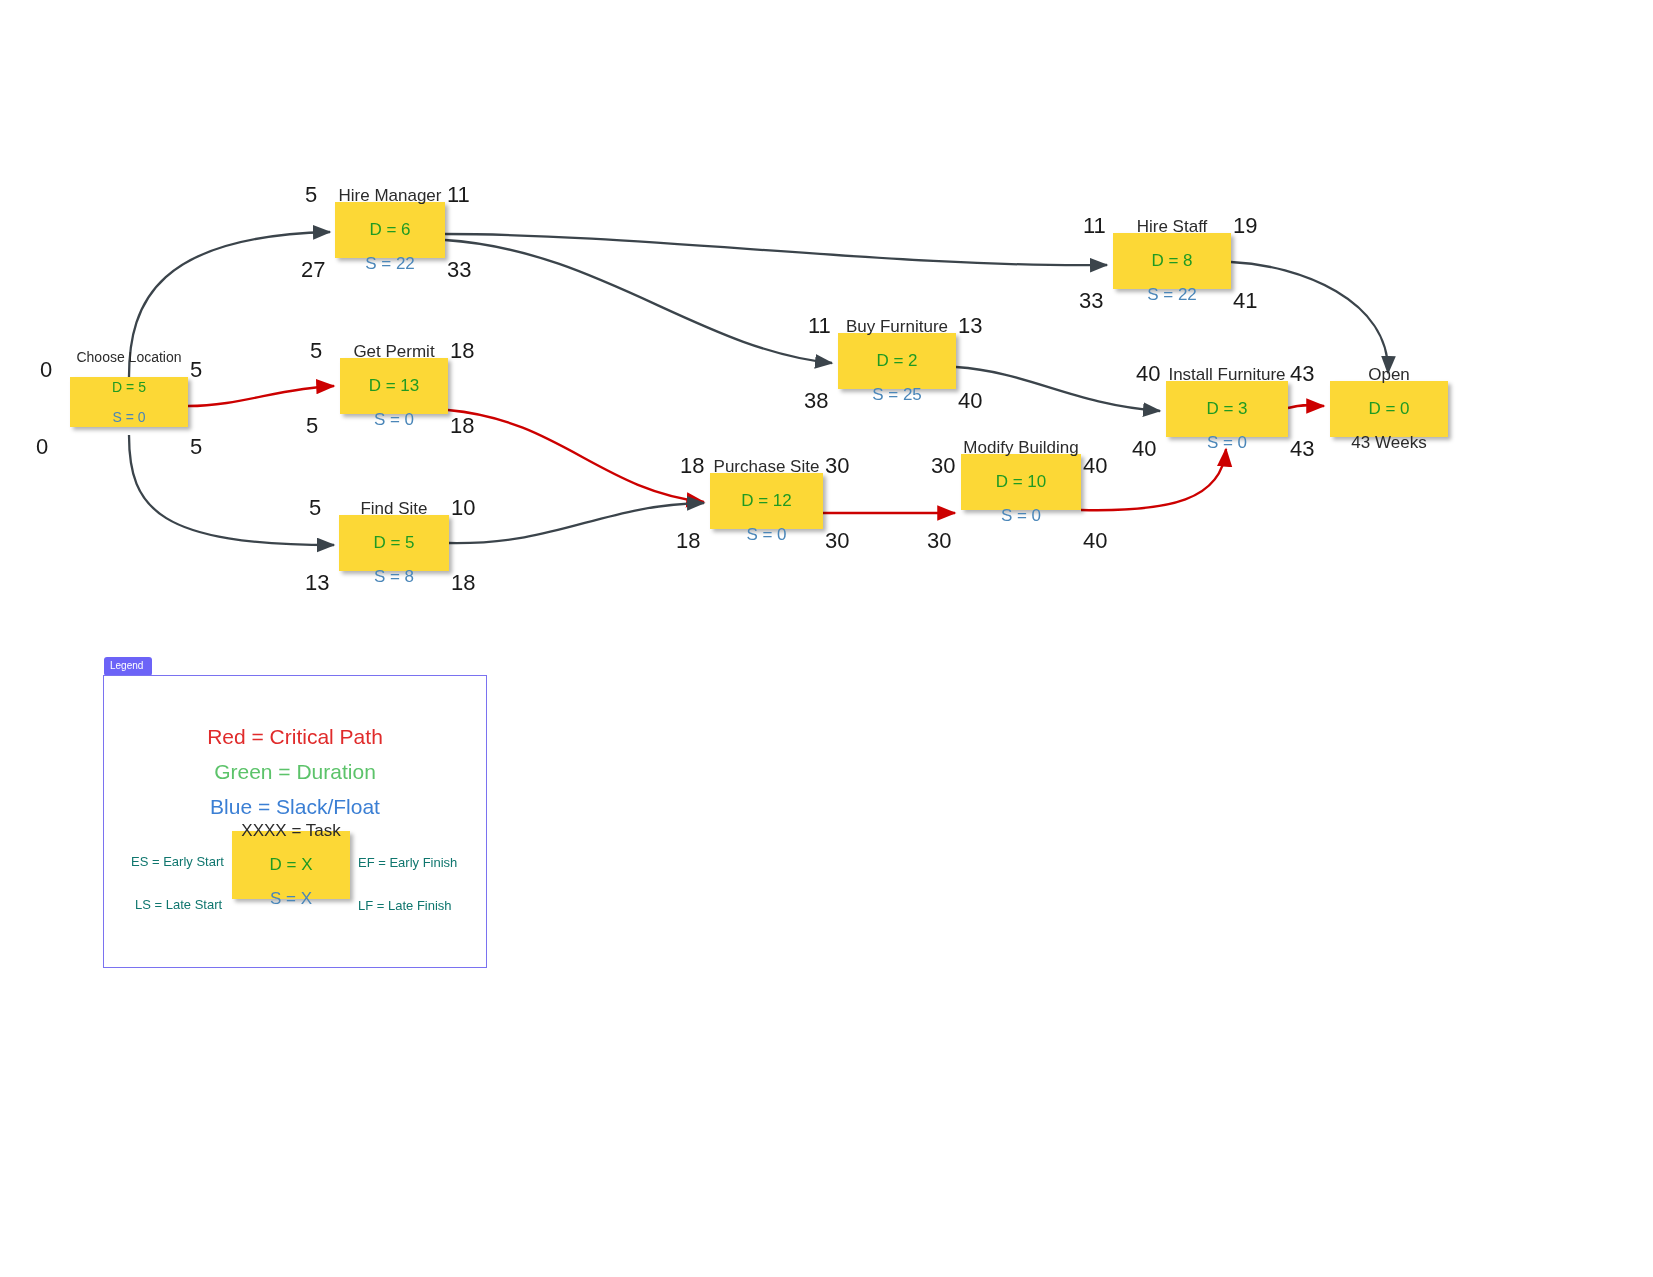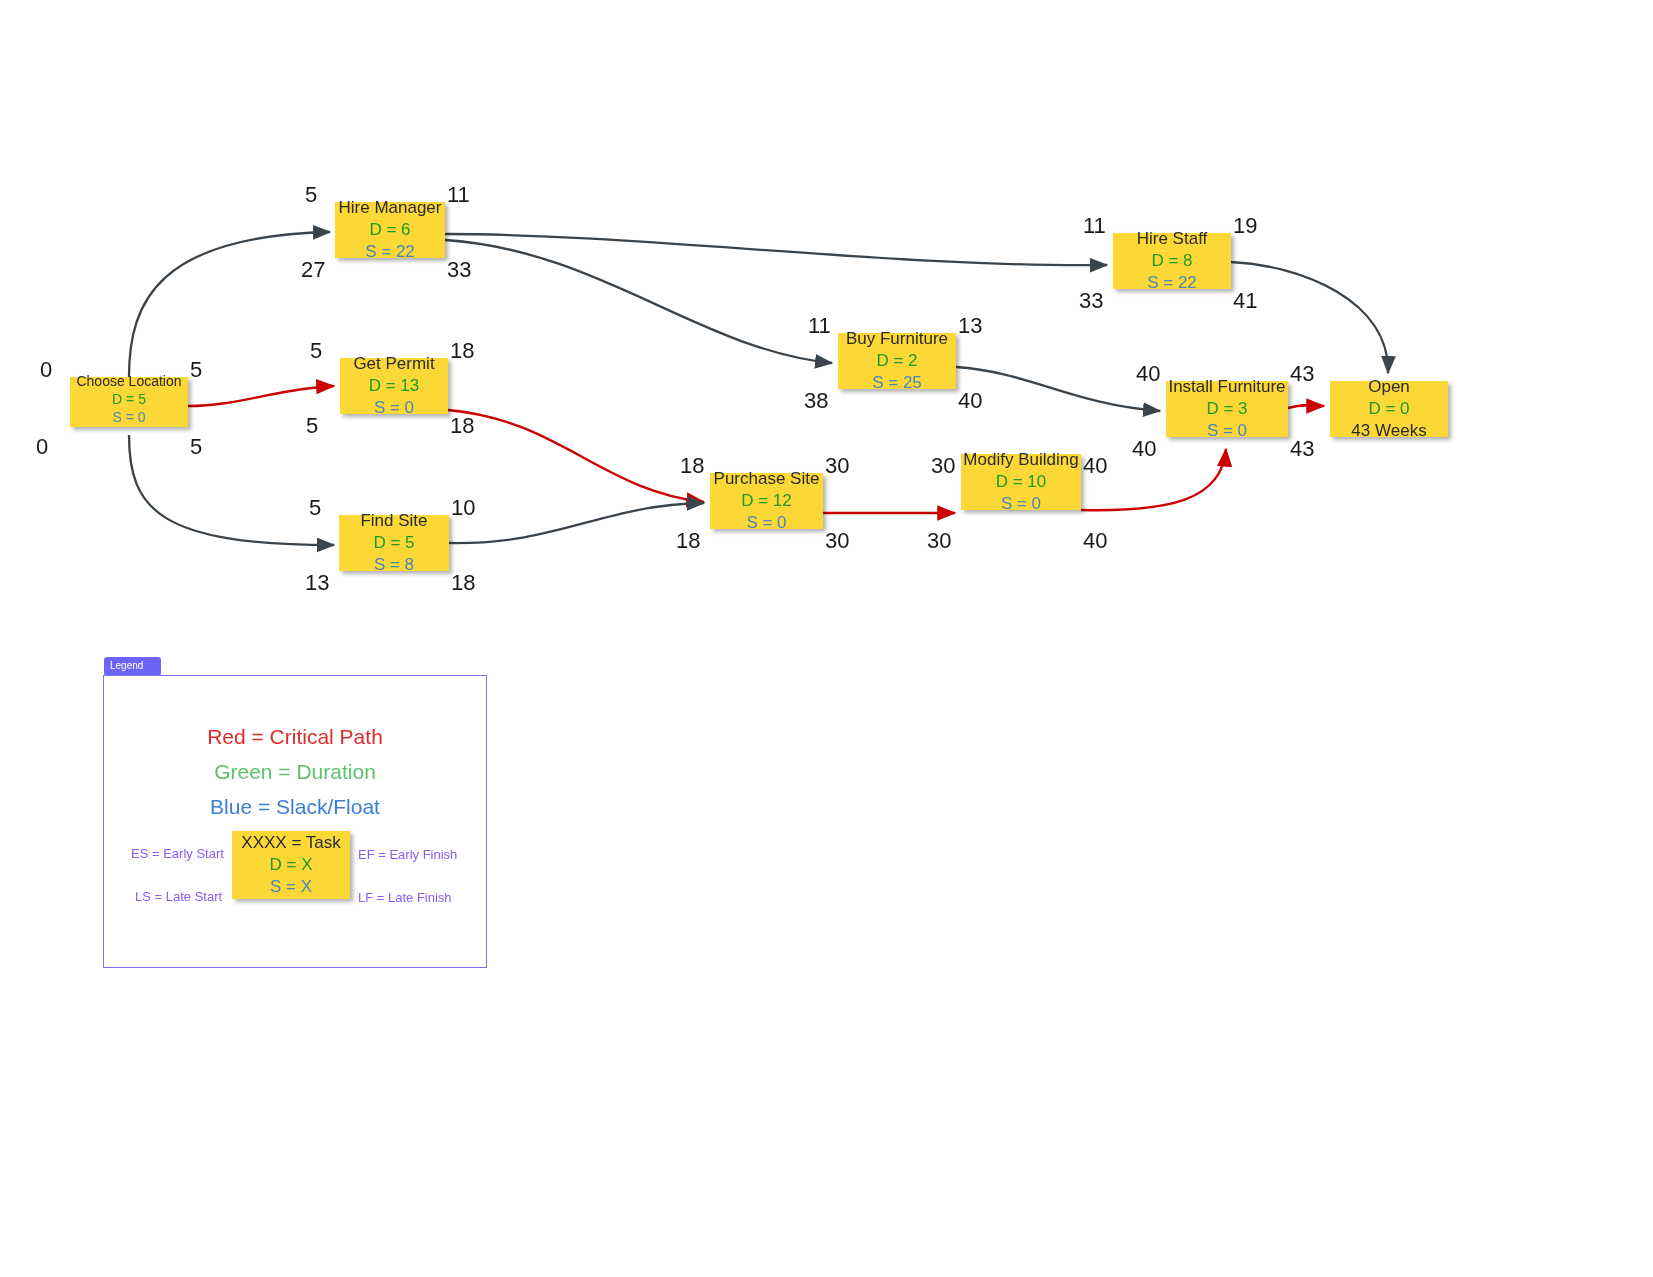--- a/index.html
+++ b/index.html
@@ -32,20 +32,21 @@
     position: absolute;
     background: #FCD836;
     box-shadow: 3px 3px 4px rgba(0,0,0,0.30);
     box-sizing: border-box;
     display: flex;
     flex-direction: column;
     align-items: center;
     justify-content: center;
     line-height: 1.28;
     z-index: 4;
+    gap: 12px;
   }
   .node .t-name {
     color: #2b2b2b;
     font-size: 17px;
     white-space: nowrap;
   }
   .node .t-dur {
     color: #1f9a23;
     font-size: 17px;
     white-space: nowrap;
@@ -83,21 +84,21 @@
     top: 654px;
     width: 384px;
     z-index: 6;
   }
   #legend-badge {
     display: inline-block;
     background: #6c63f7;
     color: #ffffff;
     font-size: 10px;
     line-height: 1;
-    padding: 4px 18px 5px 6px;
+    padding: 4px 9px 5px 6px;
     border-radius: 3px;
     position: relative;
     top: 1px;
     left: 1px;
   }
   #legend-box {
     border: 1px solid #7a72f0;
     border-radius: 0;
     background: #ffffff;
     height: 293px;
@@ -111,22 +112,23 @@
     font-size: 21px;
     line-height: 1;
   }
   #leg-red  { top: 50px;  color: #e02b2b; }
   #leg-green{ top: 85px;  color: #5cc36a; }
   #leg-blue { top: 120px; color: #3b7fd4; }
 
   .leg-small {
     position: absolute;
     font-size: 13px;
-    color: #8b5cf6;
-    white-space: nowrap;
+    color: #0f766e;
+    white-space: nowrap;
+    margin-top: 8px;
   }
   #leg-es { left: 27px;  top: 170px; }
   #leg-ls { left: 31px;  top: 213px; }
   #leg-ef { left: 254px; top: 171px; }
   #leg-lf { left: 254px; top: 214px; }
 
   #leg-node {
     position: absolute;
     left: 128px;
     top: 155px;

